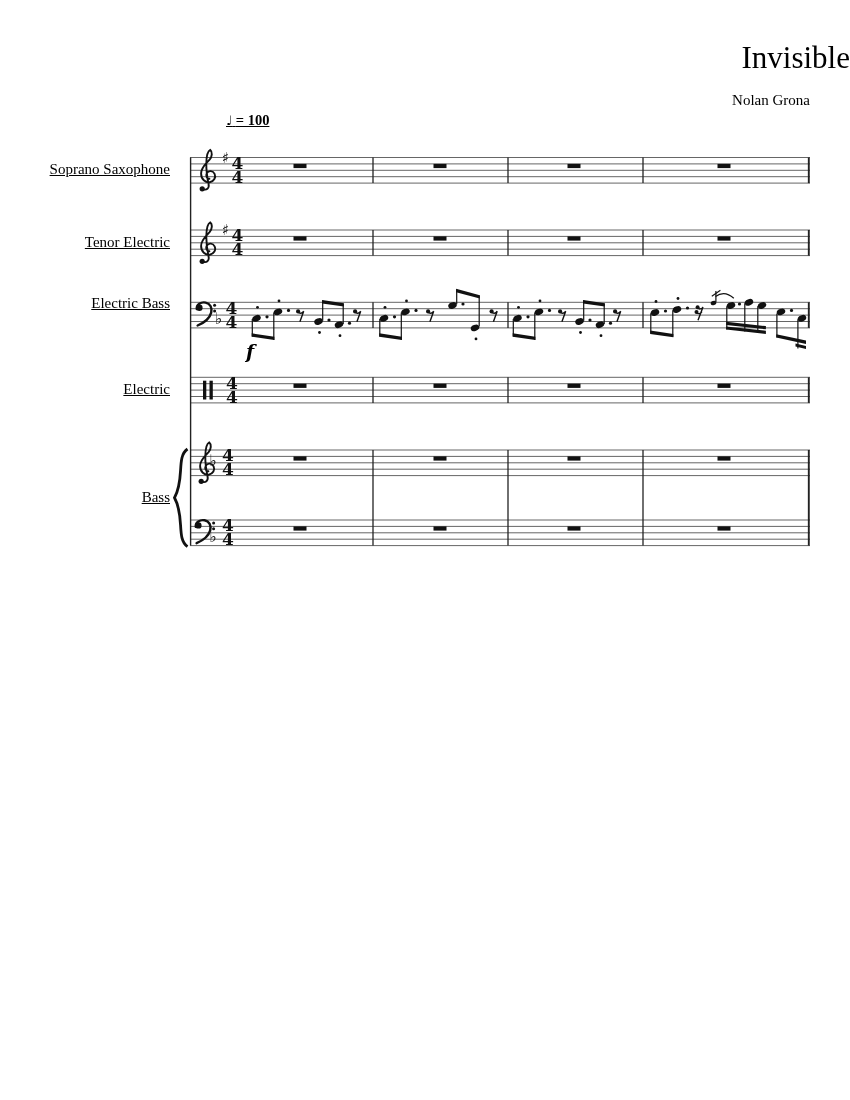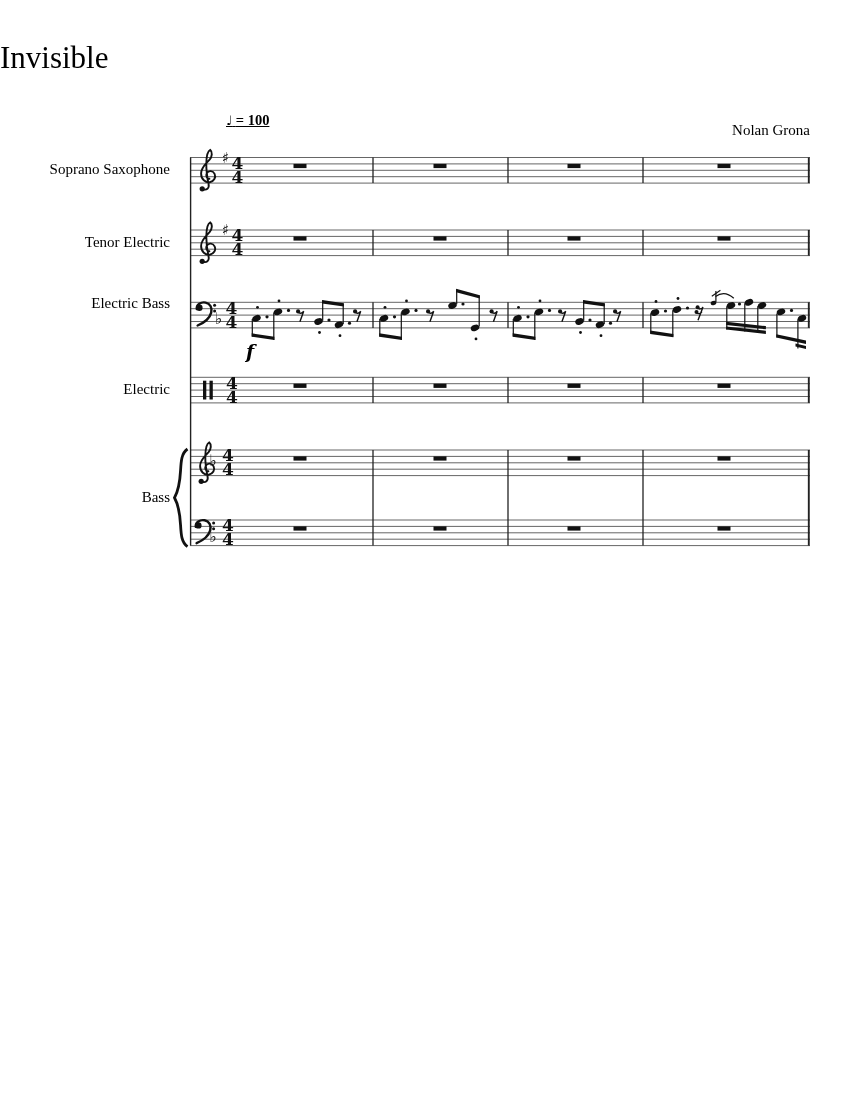--- a/index.html
+++ b/index.html
@@ -1,23 +1,23 @@
 <!DOCTYPE html>
 <html><head>
 <meta charset="utf-8">
 <style>
   html,body{margin:0;padding:0;background:#fff;}
   .page{position:relative;width:850px;height:1100px;background:#ffffff;overflow:hidden;
         font-family:"Liberation Serif",serif;color:#000;}
-  .title{position:absolute;left:0;top:42px;width:850px;text-align:left;
+  .title{position:absolute;left:0;top:42px;width:850px;text-align:right;
          font-size:31px;line-height:1.05;}
-  .composer{position:absolute;right:40px;top:92px;font-size:15px;margin-top:30px;}
+  .composer{position:absolute;right:40px;top:92px;font-size:15px;}
   .tempo{position:absolute;left:226px;top:112px;font-weight:bold;font-size:14.5px;white-space:nowrap;text-decoration:underline;}
   .tempo .glyph{font-family:"DejaVu Sans",sans-serif;font-size:13px;font-weight:bold;}
-  .ilabel{position:absolute;left:0;width:170px;text-align:right;font-size:15px;white-space:nowrap;}
+  .ilabel{position:absolute;left:0;width:170px;text-align:right;font-size:15px;white-space:nowrap;text-decoration:underline;}
   .dyn{position:absolute;left:246px;top:340px;font-family:"DejaVu Serif",serif;
        font-style:italic;font-weight:bold;font-size:19px;}
   svg.notation{position:absolute;left:0;top:0;}
   .ts{font-family:"DejaVu Serif",serif;font-weight:bold;font-size:17px;}
   .acc{font-family:"DejaVu Sans",sans-serif;}
 </style>
 </head>
 <body>
 
 <div class="page">

